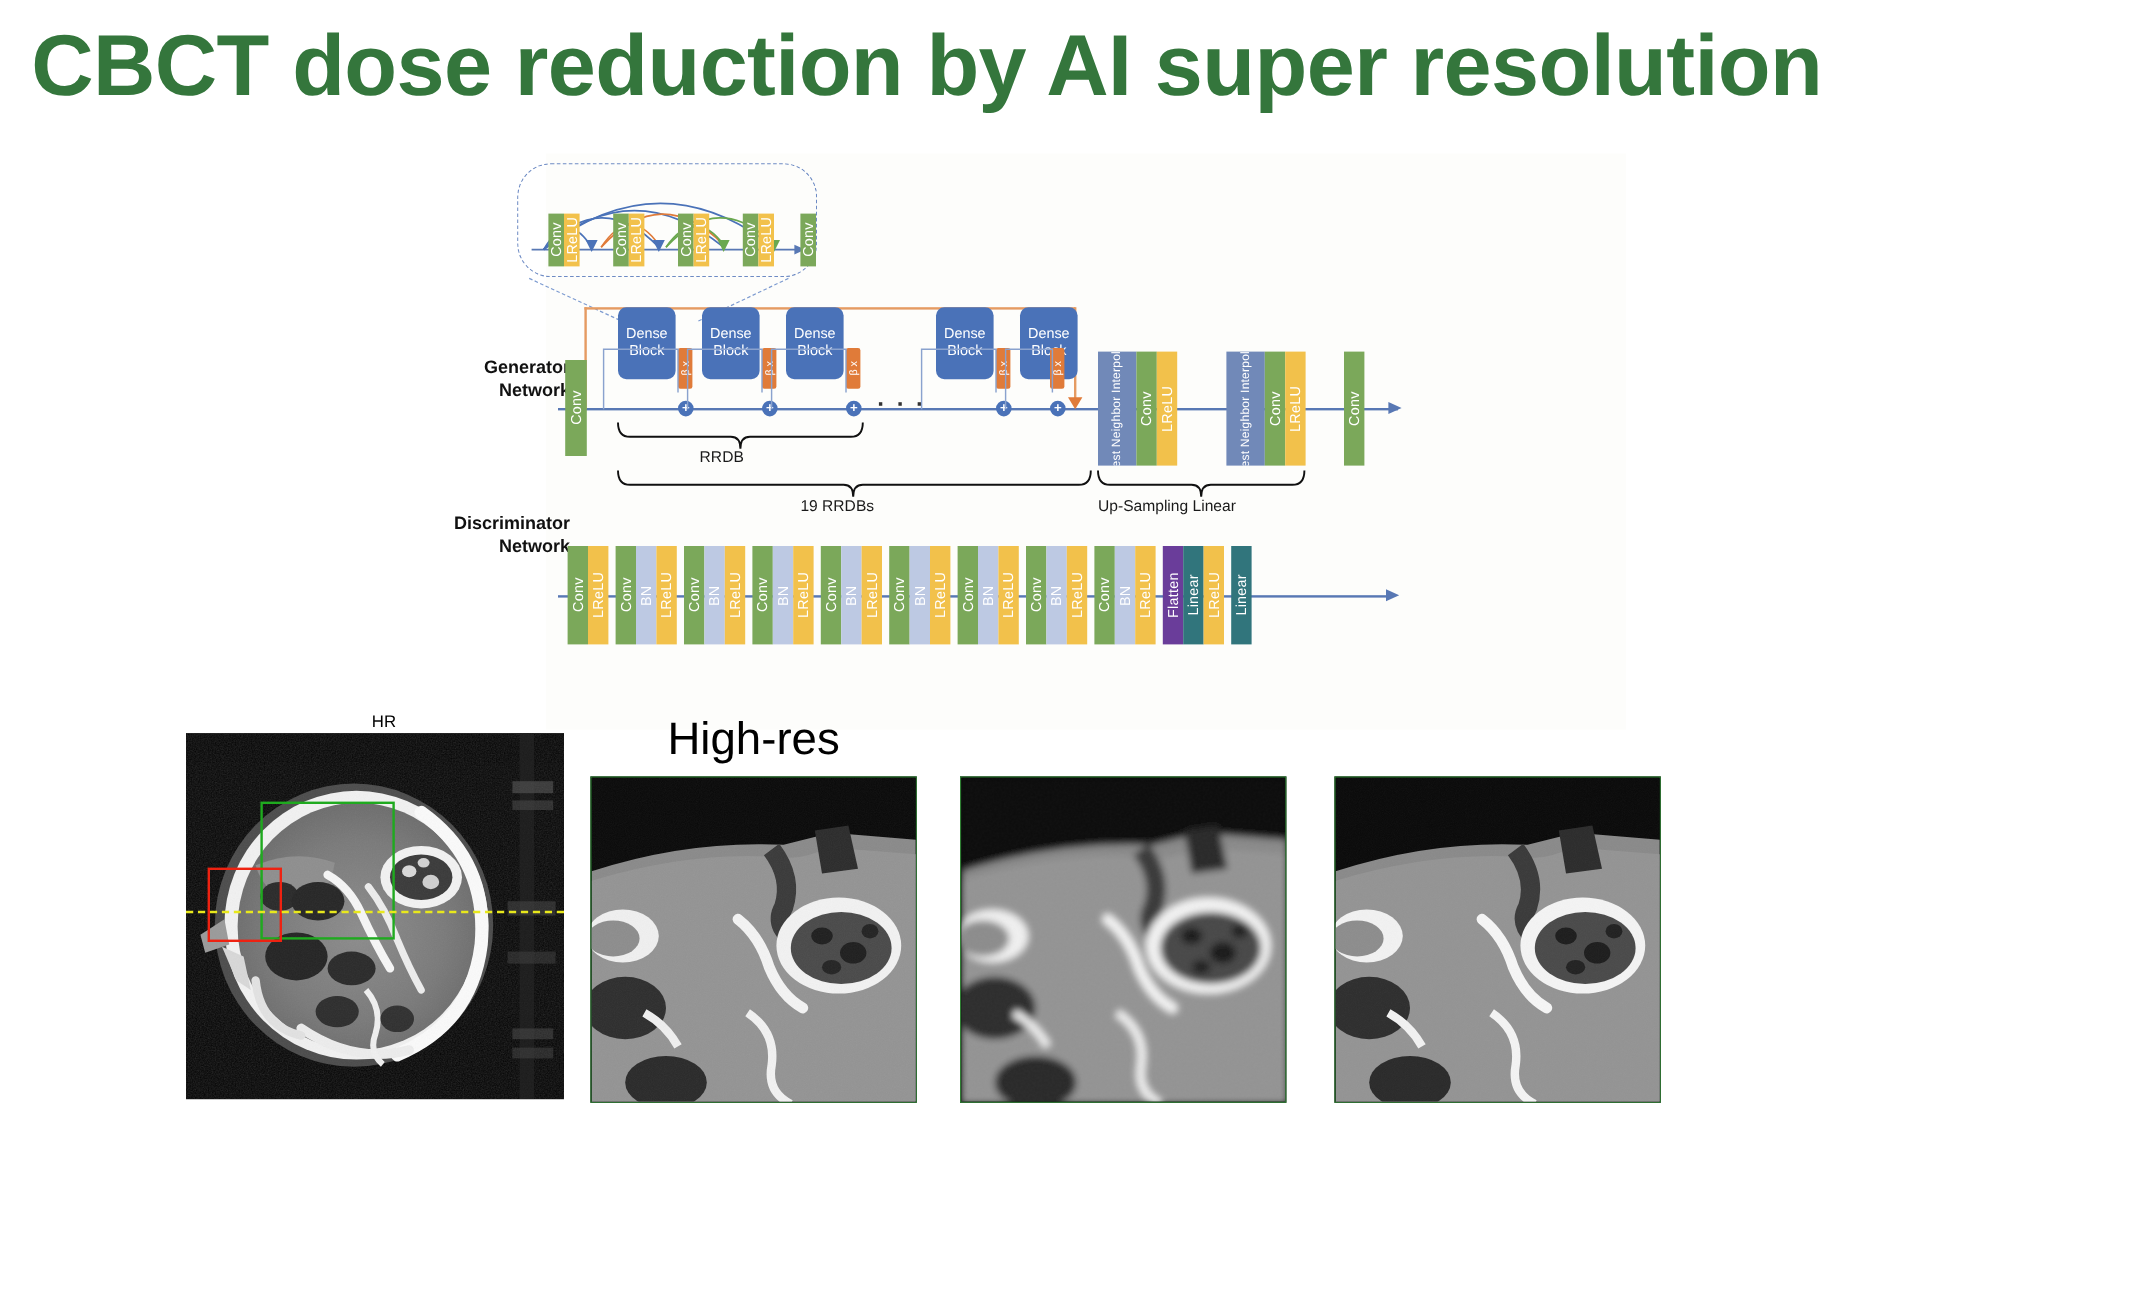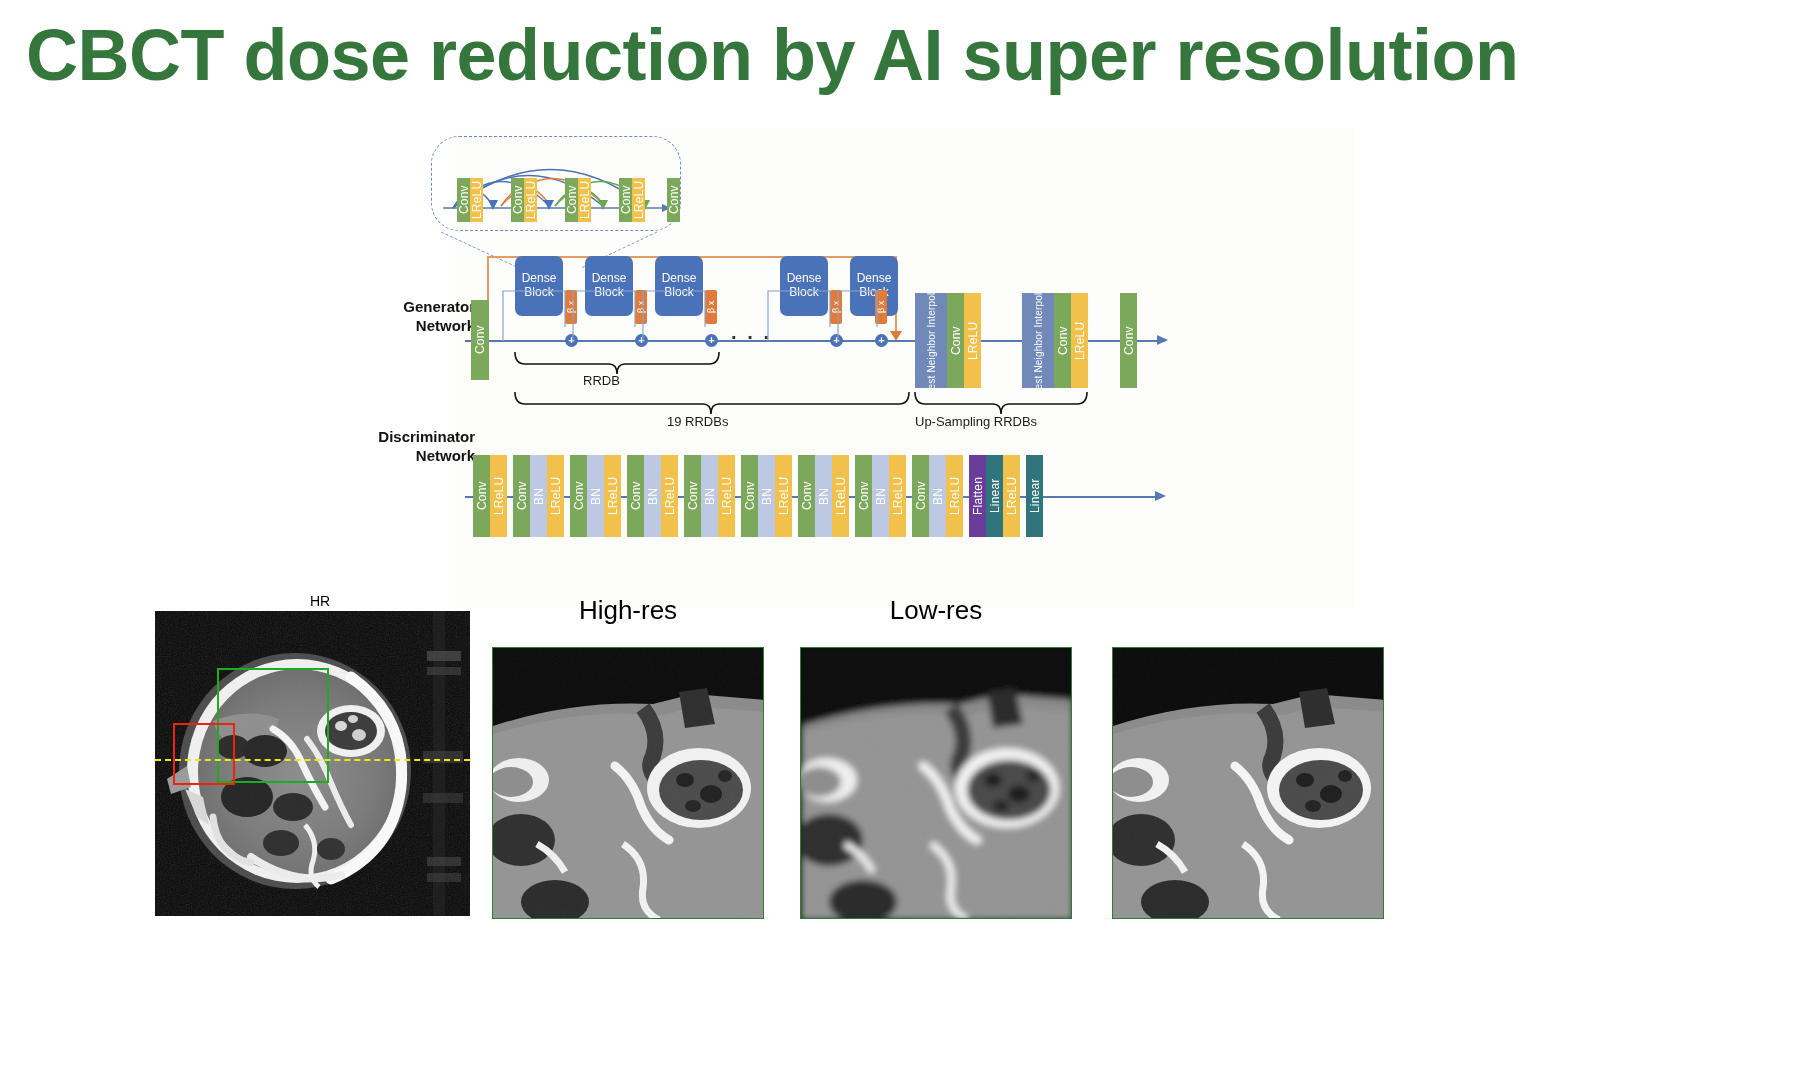--- a/index.html
+++ b/index.html
@@ -144,21 +144,21 @@
   
   #results-row {
     position: absolute;
     left: 0;
     top: 585px;
     width: 1794px;
     height: 500px;
   }
   .panel-caption {
     position: absolute;
-    font-size: 26px;
+    font-size: 38px;
     font-weight: 400;
     color: #000;
     text-align: center;
     white-space: nowrap;
   }
   .mini-caption {
     position: absolute;
     font-size: 14px;
     color: #000;
     text-align: center;
@@ -298,21 +298,21 @@
 
   <div class="layer conv" style="left:665px; top:165px; width:17px; height:95px;">Conv</div>
 
   <svg style="position:absolute;left:700px;top:205px;" width="16" height="16">
     <polygon points="13,7 2,2 2,12" fill="#5878b4"></polygon>
   </svg>
 
   <svg style="position:absolute;left:458px;top:262px;" width="180" height="26">
     <path d="M2,2 Q2,14 12,14 L80,14 Q88,14 88,24 Q88,14 96,14 L164,14 Q174,14 174,2" fill="none" stroke="#111" stroke-width="1.6"></path>
   </svg>
-  <div class="brace-label" style="left:460px; top:286px;">Up-Sampling RRDBs</div>
+  <div class="brace-label" style="left:460px; top:286px;">Up-Sampling Linear</div>
 
   <div class="net-label" style="left:-85px; top:300px; width:105px;">Discriminator
 Network</div>
 
   <div class="hline" style="left:10px; top:368px; width:690px;"></div>
 
   <div id="discriminator-layers">
       <div class="layer conv" style="left: 18px; top: 327px; width: 17px; height: 82px;">Conv</div>
       <div class="layer lrelu" style="left: 35px; top: 327px; width: 17px; height: 82px;">LReLU</div>
       <div class="layer conv" style="left: 58px; top: 327px; width: 17px; height: 82px;">Conv</div>
@@ -454,21 +454,20 @@
         <ellipse cx="18" cy="134" rx="22" ry="15" fill="#8d8d8d"></ellipse>
         <ellipse cx="28" cy="192" rx="34" ry="26" fill="#2e2e2e"></ellipse>
         <path d="M44,196 Q62,206 72,224" stroke="#f0f0f0" stroke-width="7" fill="none"></path>
         <path d="M130,196 Q154,212 150,240 Q146,262 166,272" stroke="#f2f2f2" stroke-width="7" fill="none"></path>
         <ellipse cx="62" cy="254" rx="34" ry="22" fill="#2a2a2a"></ellipse>
         <rect width="272" height="272" fill="#777" filter="url(#gHR)" opacity="0.3"></rect>
       </g>
     </svg>
   </div>
 
-  <div class="panel-caption" style="left:800px; top:10px; width:272px;">Low-res</div>
   <div class="ct-frame bordered" style="left:800px; top:62px; width:272px; height:272px;">
     <svg width="272" height="272" viewBox="0 0 272 272">
       <defs>
         <filter id="blurLR">
             <feGaussianBlur stdDeviation="3.2"></feGaussianBlur>
           </filter>
         <filter id="gLR">
             <feTurbulence type="fractalNoise" baseFrequency="0.5" numOctaves="2"></feTurbulence>
           <feColorMatrix type="saturate" values="0"></feColorMatrix>
           <feComponentTransfer>

